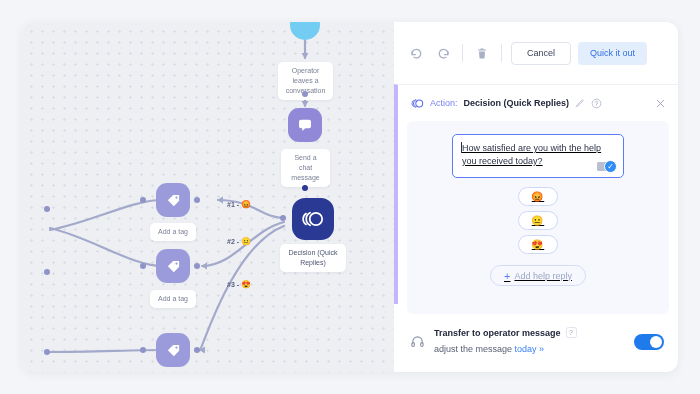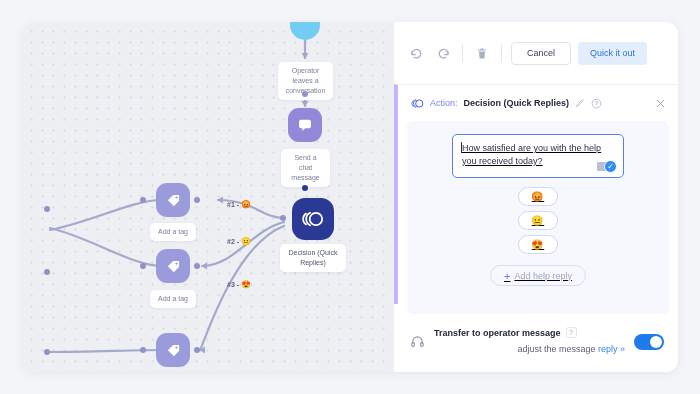--- a/index.html
+++ b/index.html
@@ -186,21 +186,20 @@
     display: flex; align-items: center; gap: 4px;
     font-size: 9px; color: #9aa6c4;
     cursor: pointer;
   }
   .addreply .plus { color: #5b7cf5; font-size: 11px; }
 
   .pfoot {
     display: flex; align-items: center;
     padding: 13px 14px 0 12px;
     gap: 9px;
-    text-align: right;
   }
   .hs-ic { color: #8d94aa; display: flex; align-items: center; flex: 0 0 auto; }
   .ftext { flex: 1; }
   .frow1 { display: flex; align-items: center; gap: 5px; }
   .ftitle { font-size: 9px; font-weight: bold; color: #23283c; }
   .qmark {
     width: 11px; height: 11px; border: 1px solid #e0e4ee; border-radius: 2.5px;
     font-size: 7px; color: #9aa1b4;
     display: flex; align-items: center; justify-content: center;
     cursor: pointer;
@@ -407,21 +406,21 @@
             <rect x="17" y="13.5" width="4" height="6.5" rx="2"></rect>
           </svg>
         </span>
         <span class="ftext">
           <span class="frow1">
             <span class="ftitle">Transfer to operator message</span>
             <span class="qmark">?</span>
           </span>
           <span class="fsub">
             <span>adjust the message</span>
-            <a>reply »</a>
+            <a>today »</a>
           </span>
         </span>
         <span class="toggle">
           <span class="knob"></span>
         </span>
       </div>
 
     </div>
   </div>
 </div>

